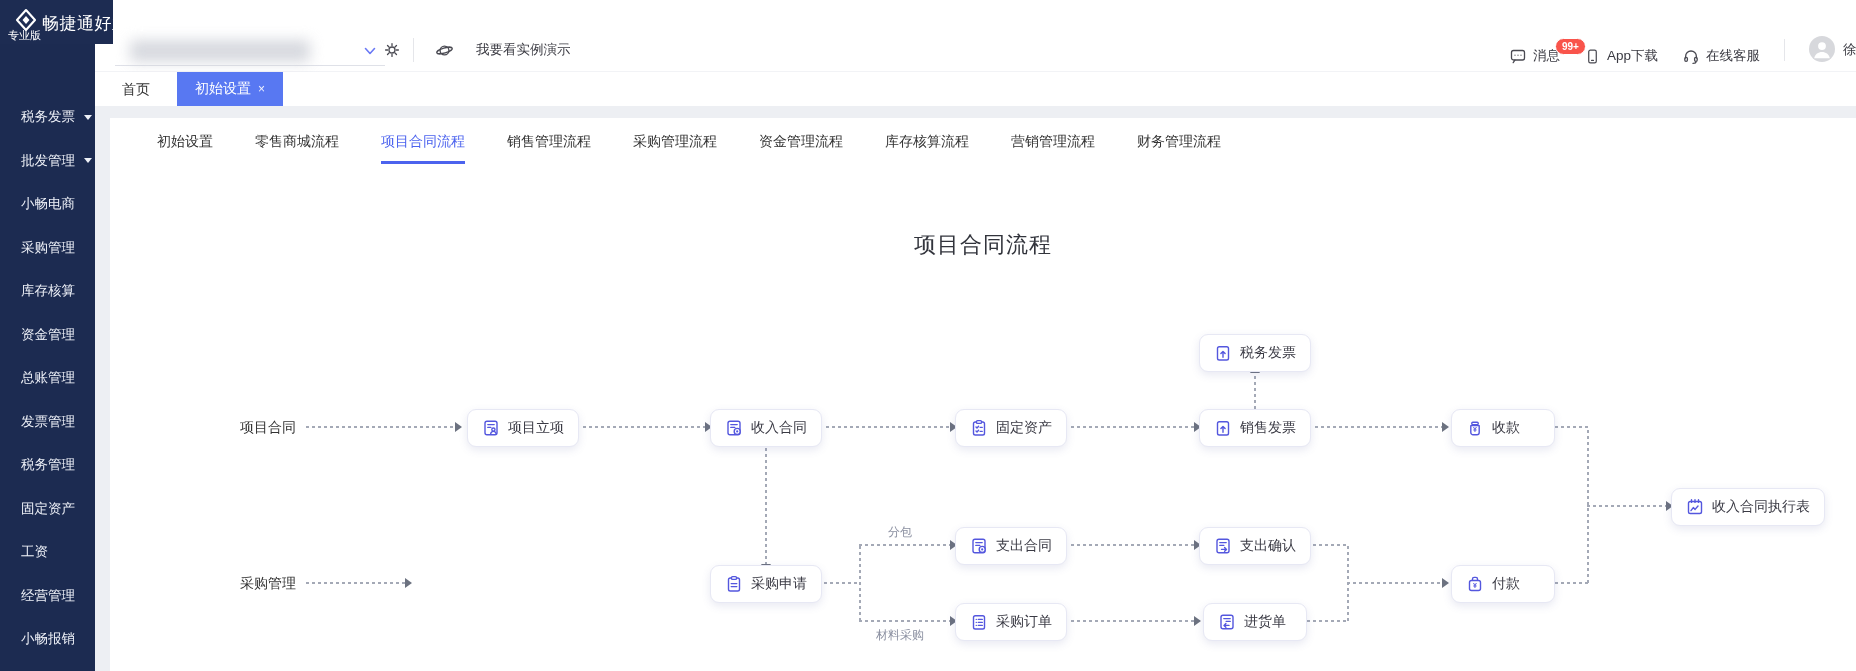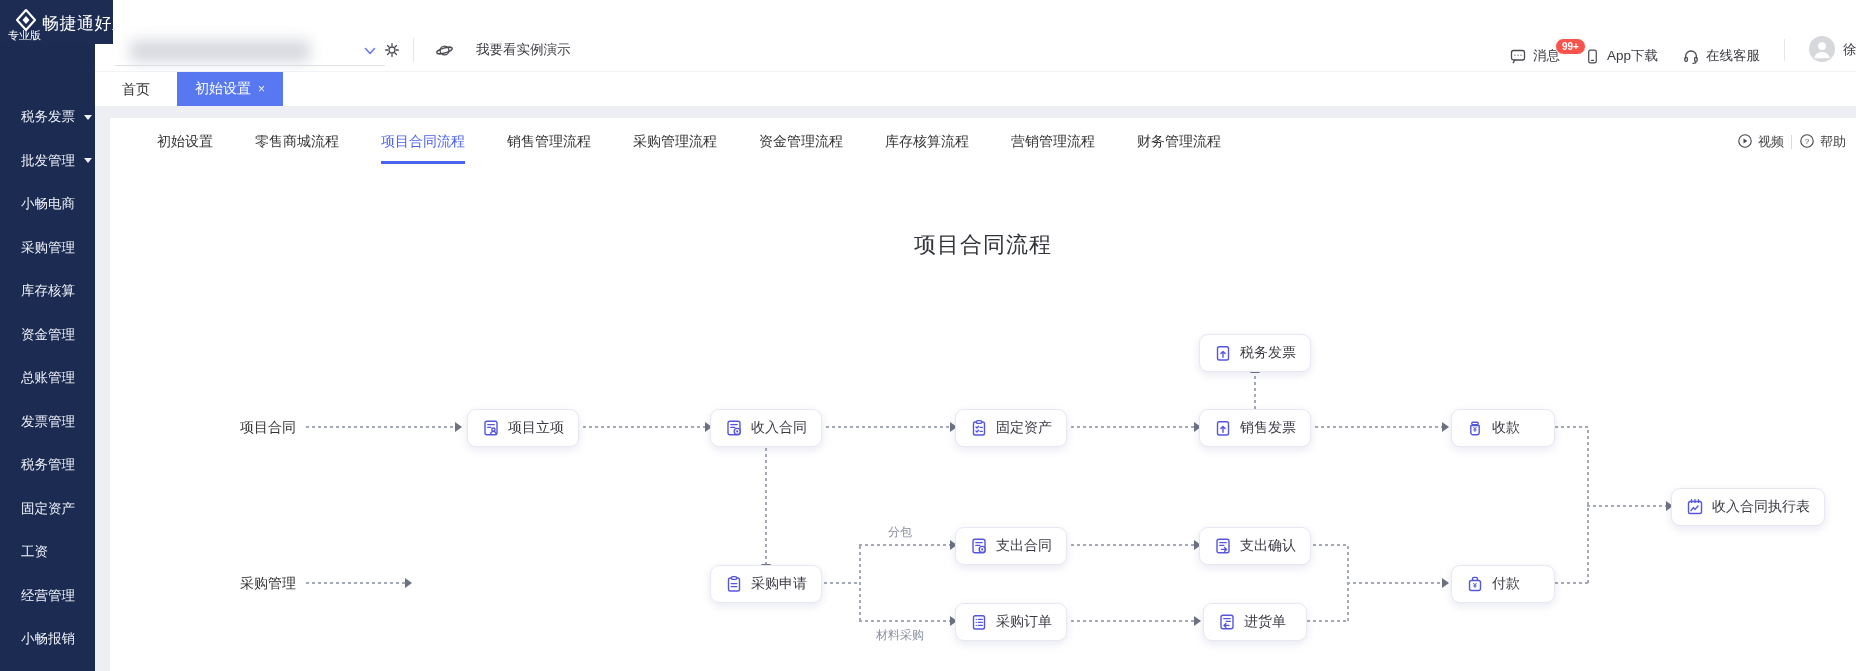--- a/index.html
+++ b/index.html
@@ -188,41 +188,20 @@
       <div class="ftab">初始设置</div>
       <div class="ftab">零售商城流程</div>
       <div class="ftab active">项目合同流程</div>
       <div class="ftab">销售管理流程</div>
       <div class="ftab">采购管理流程</div>
       <div class="ftab">资金管理流程</div>
       <div class="ftab">库存核算流程</div>
       <div class="ftab">营销管理流程</div>
       <div class="ftab">财务管理流程</div>
     </div>
-    <div class="ptools">
-      <div class="ptool">
-        <span>
-          <svg width="16" height="16" viewBox="0 0 18 18" class="tico">
-              <circle cx="9" cy="9" r="7"></circle>
-              <path d="M7.3 6.2l4.4 2.8-4.4 2.8z" fill="#4a4a52" stroke="none"></path>
-            </svg>
-        </span>
-        <span>视频</span>
-      </div>
-      <div class="ptool-div"></div>
-      <div class="ptool">
-        <span>
-          <svg width="16" height="16" viewBox="0 0 18 18" class="tico">
-              <circle cx="9" cy="9" r="7"></circle>
-              <text x="9" y="12.3" font-size="9" text-anchor="middle" fill="#4a4a52" stroke="none">?</text>
-            </svg>
-        </span>
-        <span>帮助</span>
-      </div>
-    </div>
 
     <div class="dg-title">项目合同流程</div>
 
     <div class="lane-label" style="left:130px; top:300px;">项目合同</div>
     <div class="lane-label" style="left:130px; top:456px;">采购管理</div>
     <div class="branch-label" style="left:790px; top:406px;">分包</div>
     <div class="branch-label" style="left:790px; top:509px;">材料采购</div>
 
     <div class="hl ah-r" style="left:196px; top:308px; width:150px;"></div>
     <div class="hl ah-r" style="left:473px; top:308px; width:123px;"></div>

